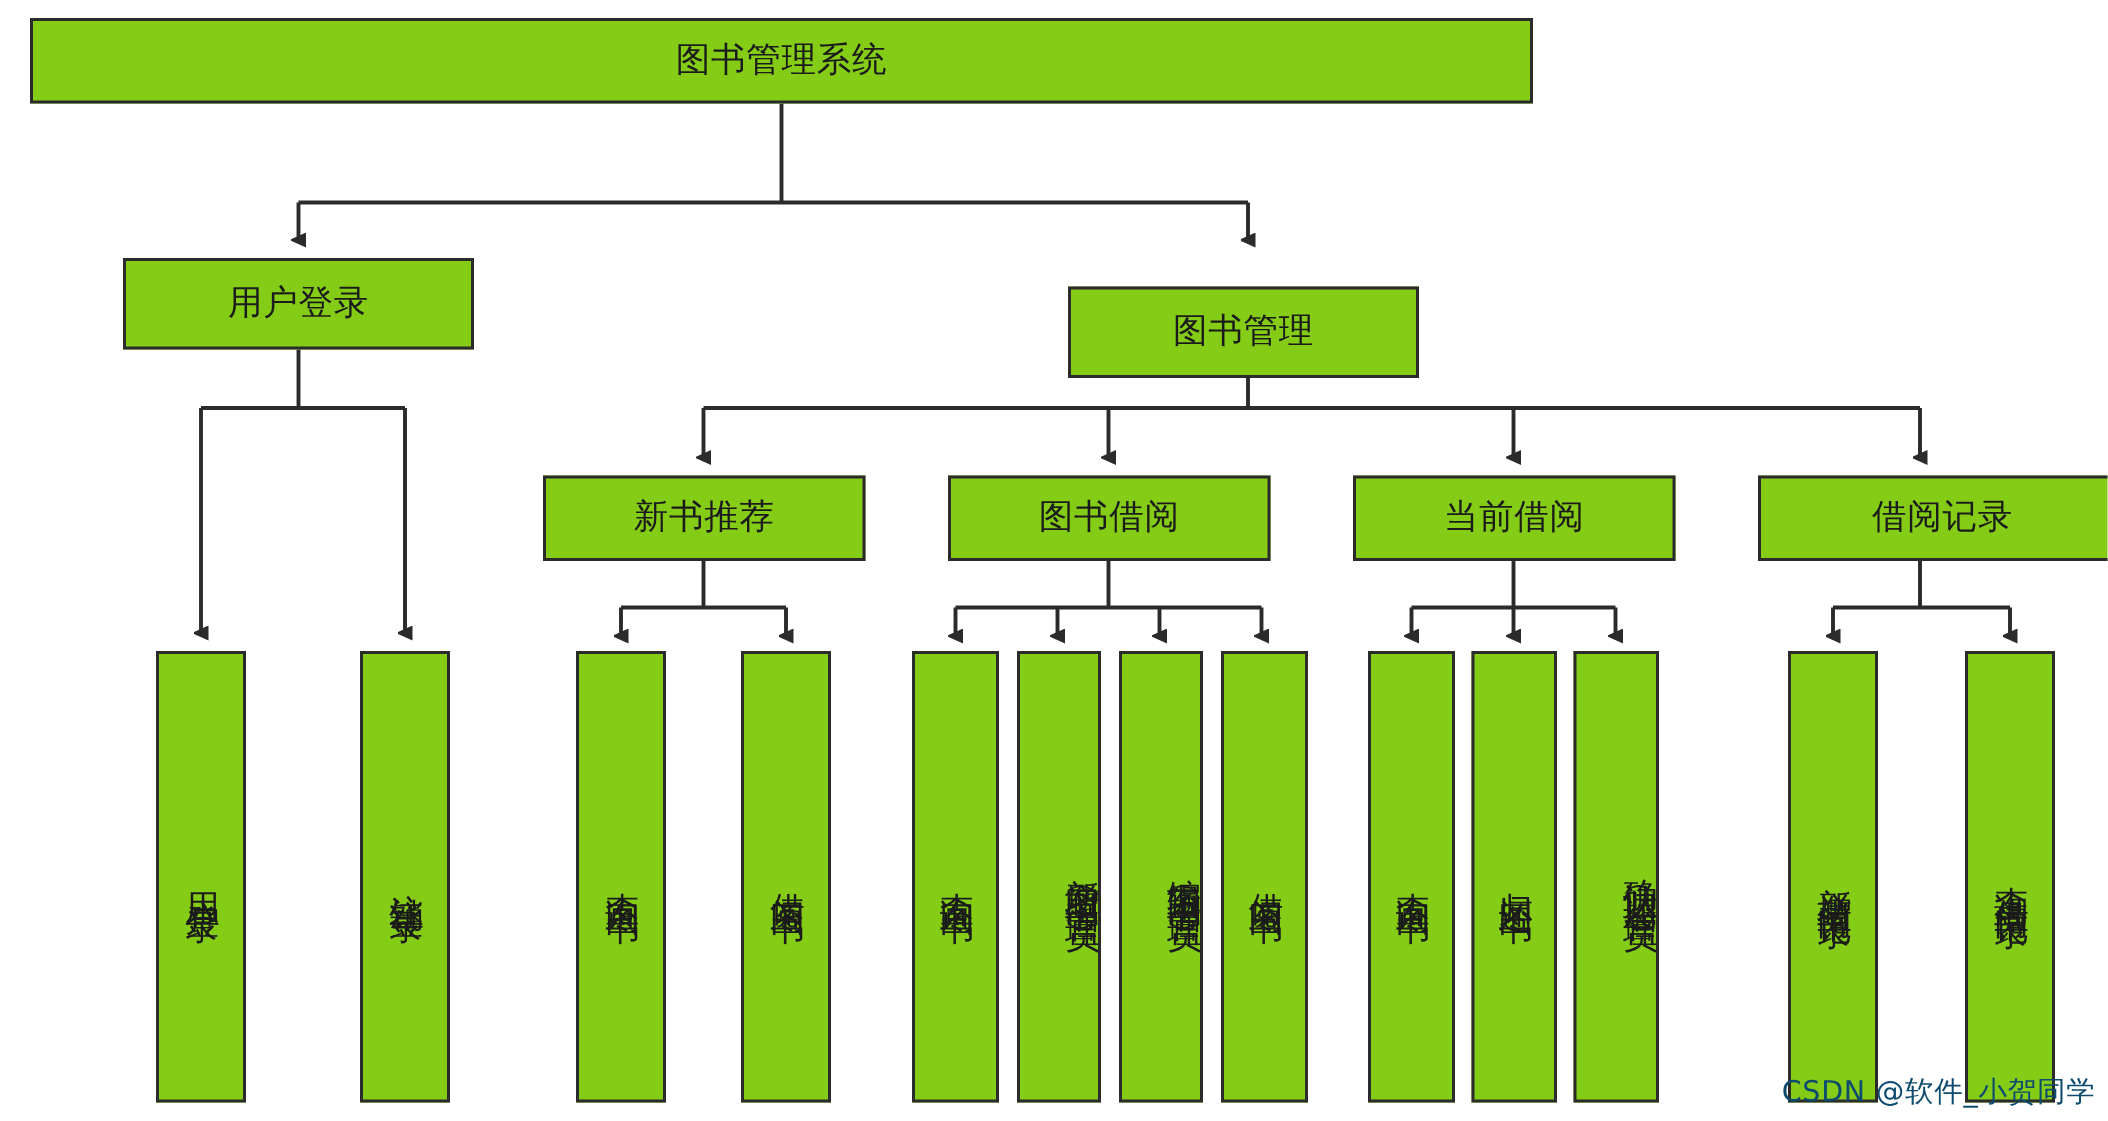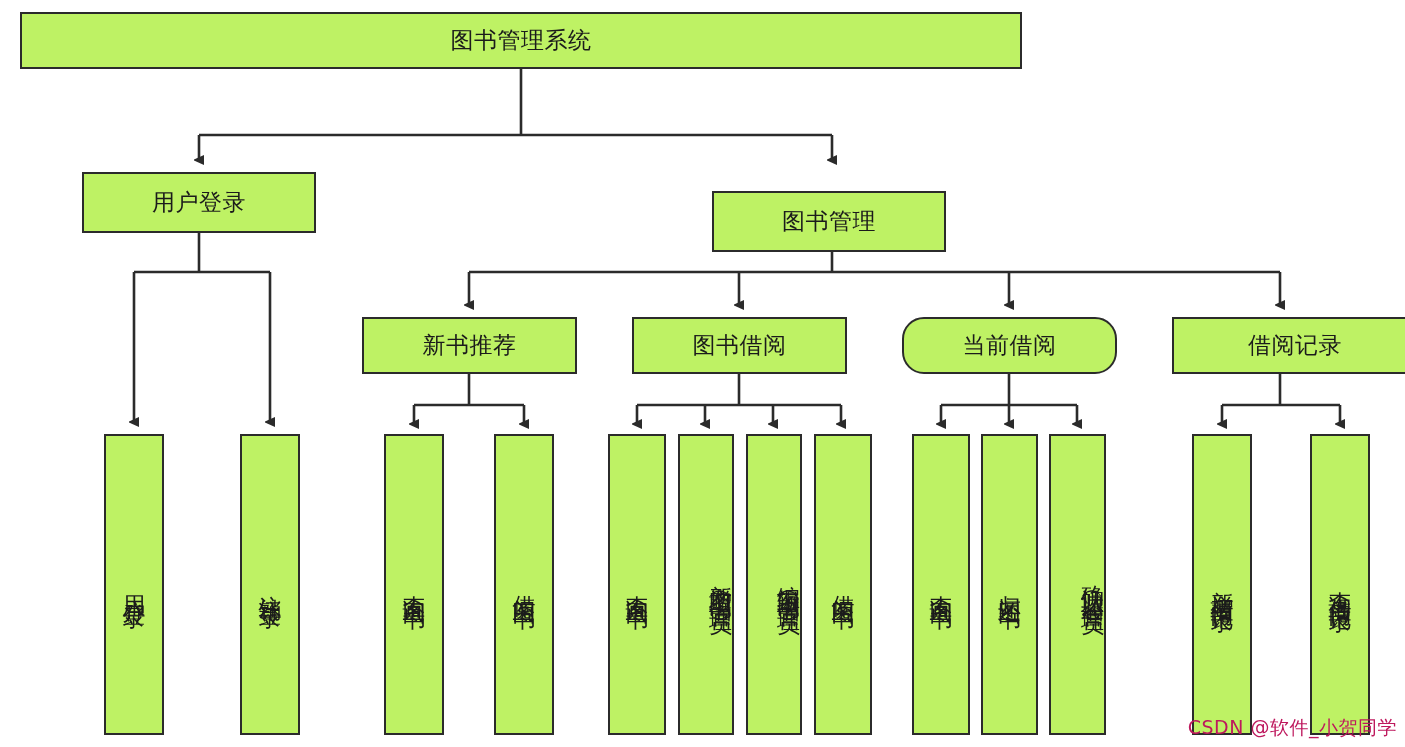--- a/index.html
+++ b/index.html
@@ -23,21 +23,21 @@
     position: absolute;
     left: 0;
     top: 0;
     width: 1405px;
     height: 747px;
     pointer-events: none;
   }
   .node {
     position: absolute;
     box-sizing: border-box;
-    background: #bef264;
+    background: #84cc16;
     border: 2.5px solid #2b2b2b;
     display: flex;
     align-items: center;
     justify-content: center;
     color: #1b1b1b;
   }
   .node-h {
     font-size: 23px;
     letter-spacing: 0.5px;
     line-height: 1;
@@ -57,21 +57,21 @@
     justify-content: center;
   }
   .node-v.centered {
     align-items: center;
   }
   .watermark {
     position: absolute;
     right: 8px;
     bottom: 6px;
     font-size: 19px;
-    color: #be185d;
+    color: #0c4a6e;
     letter-spacing: 0.5px;
     white-space: nowrap;
   }
 </style>
 </head>
 <body>
 
 <div id="diagram-root">
 
   <svg class="connectors" viewBox="0 0 1405 747" xmlns="http://www.w3.org/2000/svg">
@@ -134,21 +134,21 @@
   <div class="node node-h" style="left:712px; top:172px; width:234px; height:61px;margin-top:19px;">
     <span>图书管理</span>
   </div>
 
   <div class="node node-h" style="left:362px; top:317px; width:215px; height:57px;">
     <span>新书推荐</span>
   </div>
   <div class="node node-h" style="left:632px; top:317px; width:215px; height:57px;">
     <span>图书借阅</span>
   </div>
-  <div class="node node-h" style="left:902px; top:317px; width:215px; height:57px;border-radius:22px;">
+  <div class="node node-h" style="left:902px; top:317px; width:215px; height:57px;">
     <span>当前借阅</span>
   </div>
   <div class="node node-h" style="left:1172px; top:317px; width:246px; height:57px;">
     <span>借阅记录</span>
   </div>
 
   <div class="node node-v centered" style="left:104px; top:434px; width:60px; height:301px;">
     <span>用户登录</span>
   </div>
   <div class="node node-v centered" style="left:240px; top:434px; width:60px; height:301px;">

